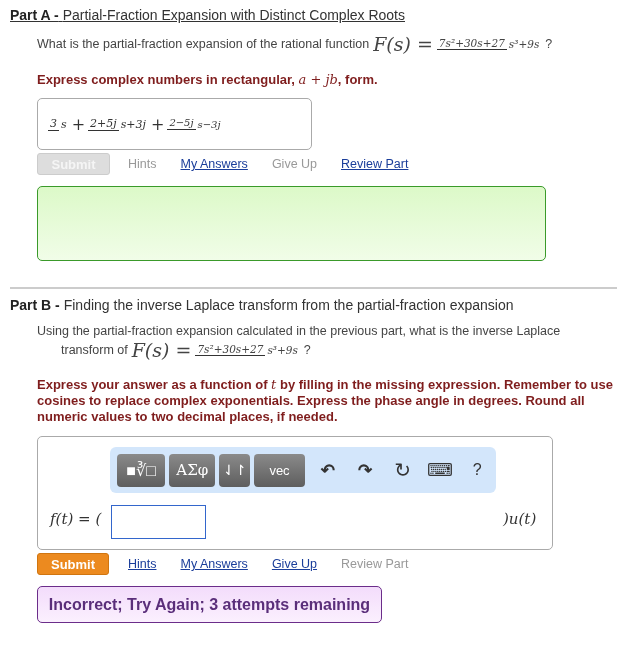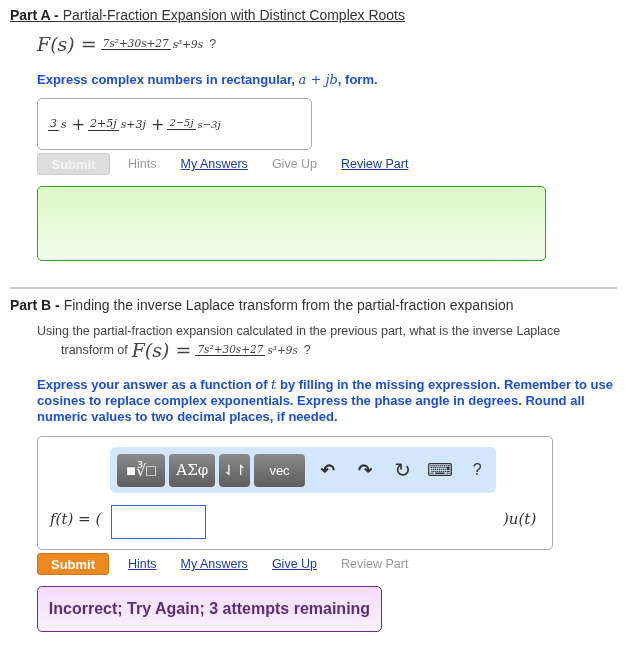--- a/index.html
+++ b/index.html
@@ -5,21 +5,21 @@
   * { box-sizing: border-box; }
   html, body { margin: 0; padding: 0; background: #ffffff; }
   body {
     width: 637px; height: 645px; overflow: hidden; position: relative;
     font-family: "Liberation Sans", sans-serif; color: #333333; font-size: 13px;
   }
   .abs { position: absolute; }
   .part-title { font-size: 14px; color: #333; white-space: nowrap; }
   .part-title b { font-weight: bold; color: #222; }
   .q-text { font-size: 12.5px; color: #444; white-space: nowrap; }
-  .instr { font-size: 13px; font-weight: bold; color: #1d4ed8; line-height: 16px; }
+  .instr { font-size: 13px; font-weight: bold; color: #7f1d1d; line-height: 16px; }
   .math { font-family: "DejaVu Serif", "Liberation Serif", serif; font-style: italic; }
   .math-up { font-family: "DejaVu Serif", "Liberation Serif", serif; font-style: normal; }
   .frac { display: inline-flex; flex-direction: row; align-items: center; vertical-align: middle; line-height: 1; }
   .frac .num { border-bottom: 1px solid #333; padding: 0 2px 1px 2px; }
   .frac .den { padding: 1px 2px 0 2px; }
   .sm { font-size: 10.5px; }
   .big-F { font-size: 19px; }
 
   .answer-box-a {
     left: 37px; top: 98px; width: 275px; height: 52px;
@@ -67,36 +67,37 @@
     color: #333; font-size: 17px; cursor: pointer;
   }
   .ft-label { left: 50px; top: 510px; font-size: 15px; }
   .ft-input {
     left: 111px; top: 505px; width: 95px; height: 34px;
     border: 1px solid #3366cc; background: #fff;
   }
   .ut-label { left: 503px; top: 510px; font-size: 15px; }
 
   .incorrect-box {
-    left: 37px; top: 586px; width: 345px; height: 46px;
+    left: 37px; top: 586px; width: 345px; height: 37px;
     border: 1px solid #6b2d8a; border-radius: 5px;
     background: linear-gradient(#f3dcfb, #fbf0fe);
     display: flex; align-items: center; justify-content: center;
   }
   .incorrect-msg { font-size: 16px; font-weight: bold; color: #5a2e7a; white-space: nowrap; }
 </style>
 </head>
 <body>
 
 <div class="abs part-title" style="left:10px; top:7px;text-decoration:underline;">
   <b>Part A -</b>
   <span>Partial-Fraction Expansion with Distinct Complex Roots</span>
 </div>
 
 <div class="abs q-text" style="left:37px; top:33px; display:flex; align-items:center; gap:4px;">
+  <span>What is the partial-fraction expansion of the rational function</span>
   <span class="math big-F">F(s) =</span>
   <span class="frac math sm">
     <span class="num">7s²+30s+27</span>
     <span class="den">s³+9s</span>
   </span>
   <span>?</span>
 </div>
 
 <div class="abs instr" style="left:37px; top:72px; white-space:nowrap;">
   <span>Express complex numbers in rectangular,</span>

